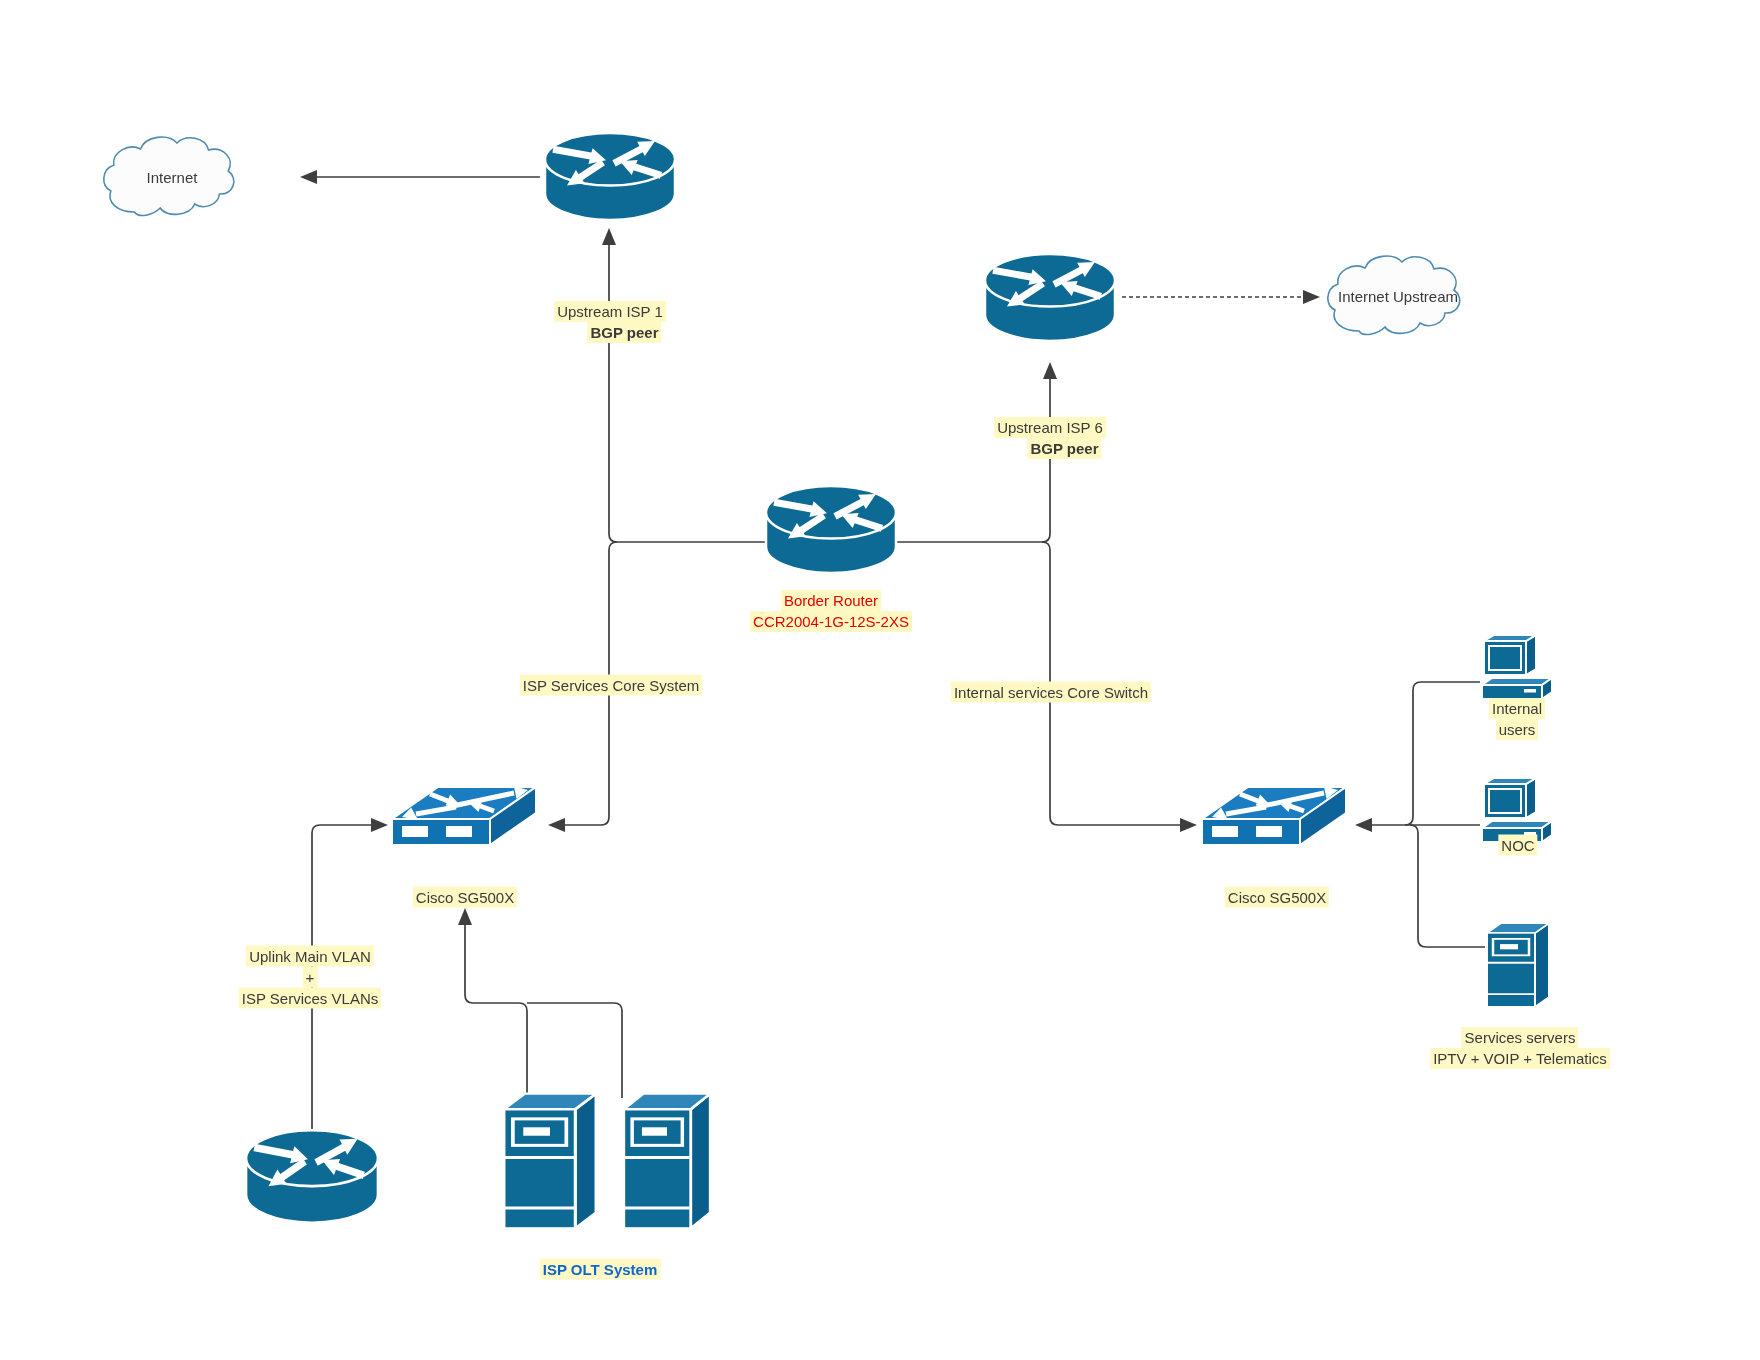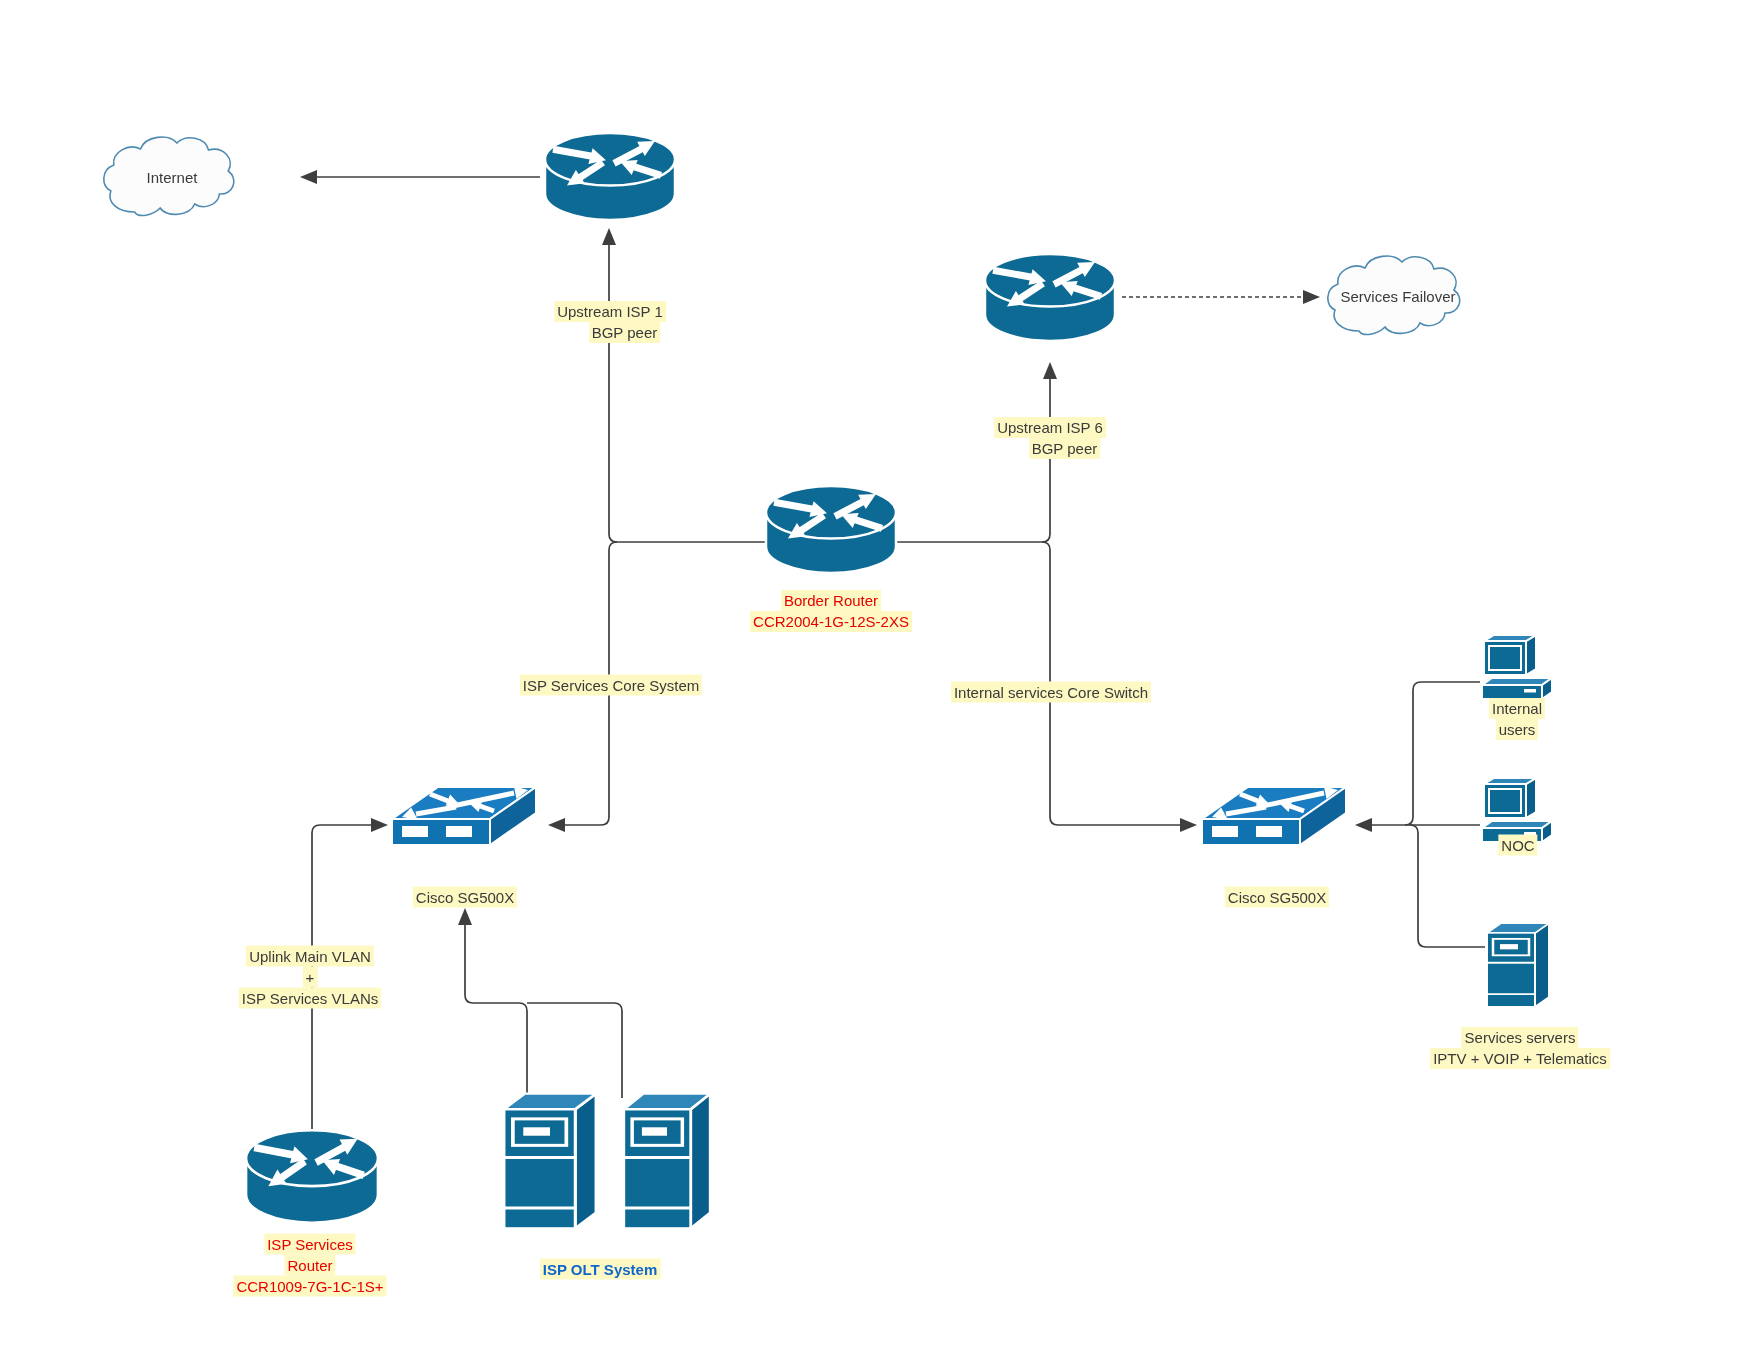--- a/index.html
+++ b/index.html
@@ -3,21 +3,21 @@
 <meta charset="utf-8">
 <style>
   html,body{margin:0;padding:0;background:#fff;}
   .stage{position:relative;width:1760px;height:1360px;background:#ffffff;overflow:hidden;
          font-family:"Liberation Sans","DejaVu Sans",sans-serif;}
   .stage svg.node{position:absolute;display:block;}
   #wires{position:absolute;left:0;top:0;}
   .lbl{position:absolute;transform:translate(-50%,-50%);text-align:center;
        font-size:15px;line-height:21px;color:#3a3a3a;white-space:nowrap;}
   .lbl span{background:#fef9c3;padding:0 3px;display:inline-block;}
-  .lbl .b{font-weight:normal;margin-left:29px;}
+  .lbl .b{font-weight:bold;margin-left:29px;}
   .lbl.red span{color:#e60000;font-weight:normal;}
   .lbl.blue span{color:#1166cc;font-weight:bold;}
   .cloud-lbl{position:absolute;transform:translate(-50%,-50%);font-size:15px;color:#3a3a3a;white-space:nowrap;}
 </style>
 </head>
 <body>
 
 <div class="stage">
 
   <svg width="0" height="0" style="position:absolute" aria-hidden="true">
@@ -151,21 +151,21 @@
       <use href="#icon-server"></use>
     </svg>
   <svg class="node" style="left:501px;top:1090px;width:98px;height:142px">
       <use href="#icon-server"></use>
     </svg>
   <svg class="node" style="left:621px;top:1090px;width:92px;height:142px">
       <use href="#icon-server"></use>
     </svg>
 
   <div class="cloud-lbl" style="left:172px;top:177px">Internet</div>
-  <div class="cloud-lbl" style="left:1398px;top:296px">Services Failover</div>
+  <div class="cloud-lbl" style="left:1398px;top:296px">Internet Upstream</div>
 
   <div class="lbl" style="left:610px;top:322px">
     <div><span>Upstream ISP 1</span></div>
     <div><span class="b">BGP peer</span></div>
   </div>
 
   <div class="lbl" style="left:1050px;top:438px">
     <div><span>Upstream ISP 6</span></div>
     <div><span class="b">BGP peer</span></div>
   </div>
@@ -188,25 +188,20 @@
   <div class="lbl" style="left:1277px;top:897px">
     <div><span>Cisco SG500X</span></div>
   </div>
 
   <div class="lbl" style="left:310px;top:977px">
     <div><span>Uplink Main VLAN</span></div>
     <div><span>+</span></div>
     <div><span>ISP Services VLANs</span></div>
   </div>
 
-  <div class="lbl red" style="left:310px;top:1265px">
-    <div><span>ISP Services</span></div>
-    <div><span>Router</span></div>
-    <div><span>CCR1009-7G-1C-1S+</span></div>
-  </div>
 
   <div class="lbl blue" style="left:600px;top:1269px">
     <div><span>ISP OLT System</span></div>
   </div>
 
   <div class="lbl" style="left:1517px;top:719px">
     <div><span>Internal</span></div>
     <div><span>users</span></div>
   </div>
 

